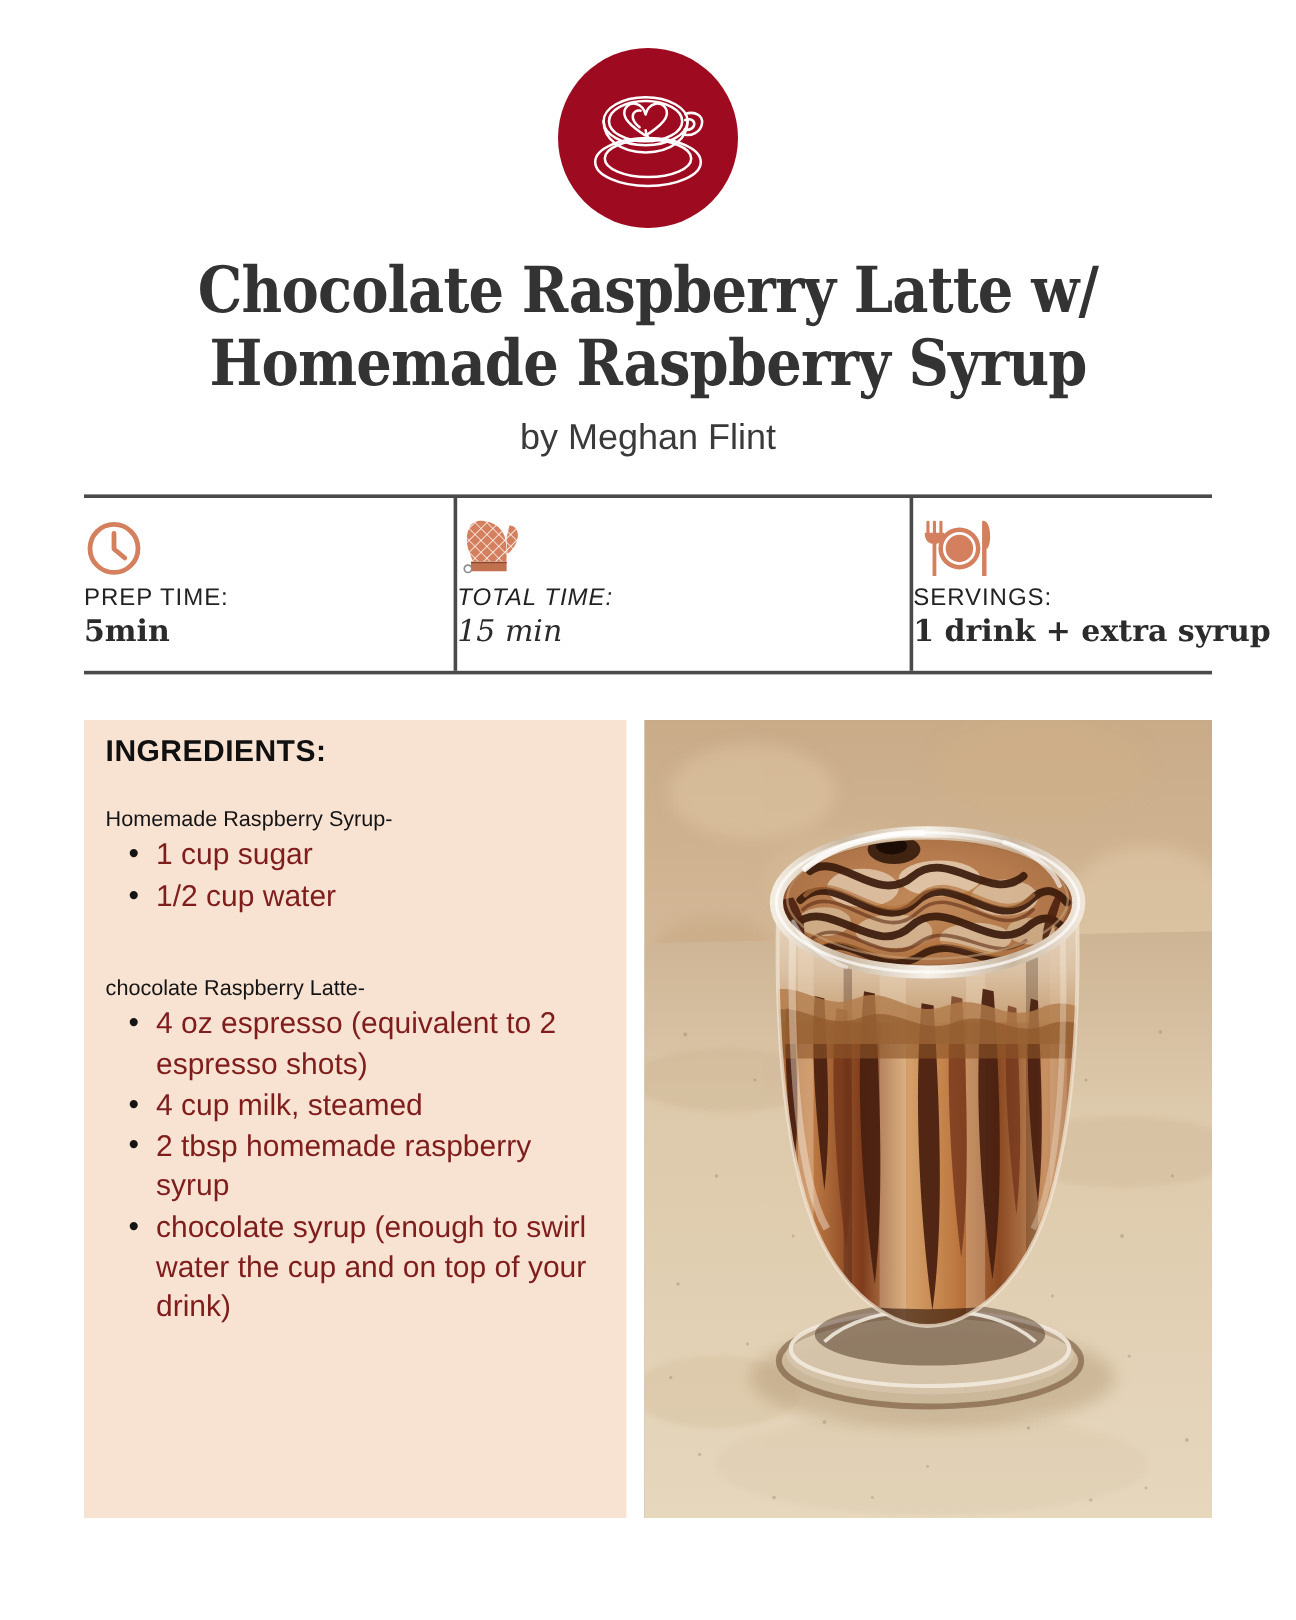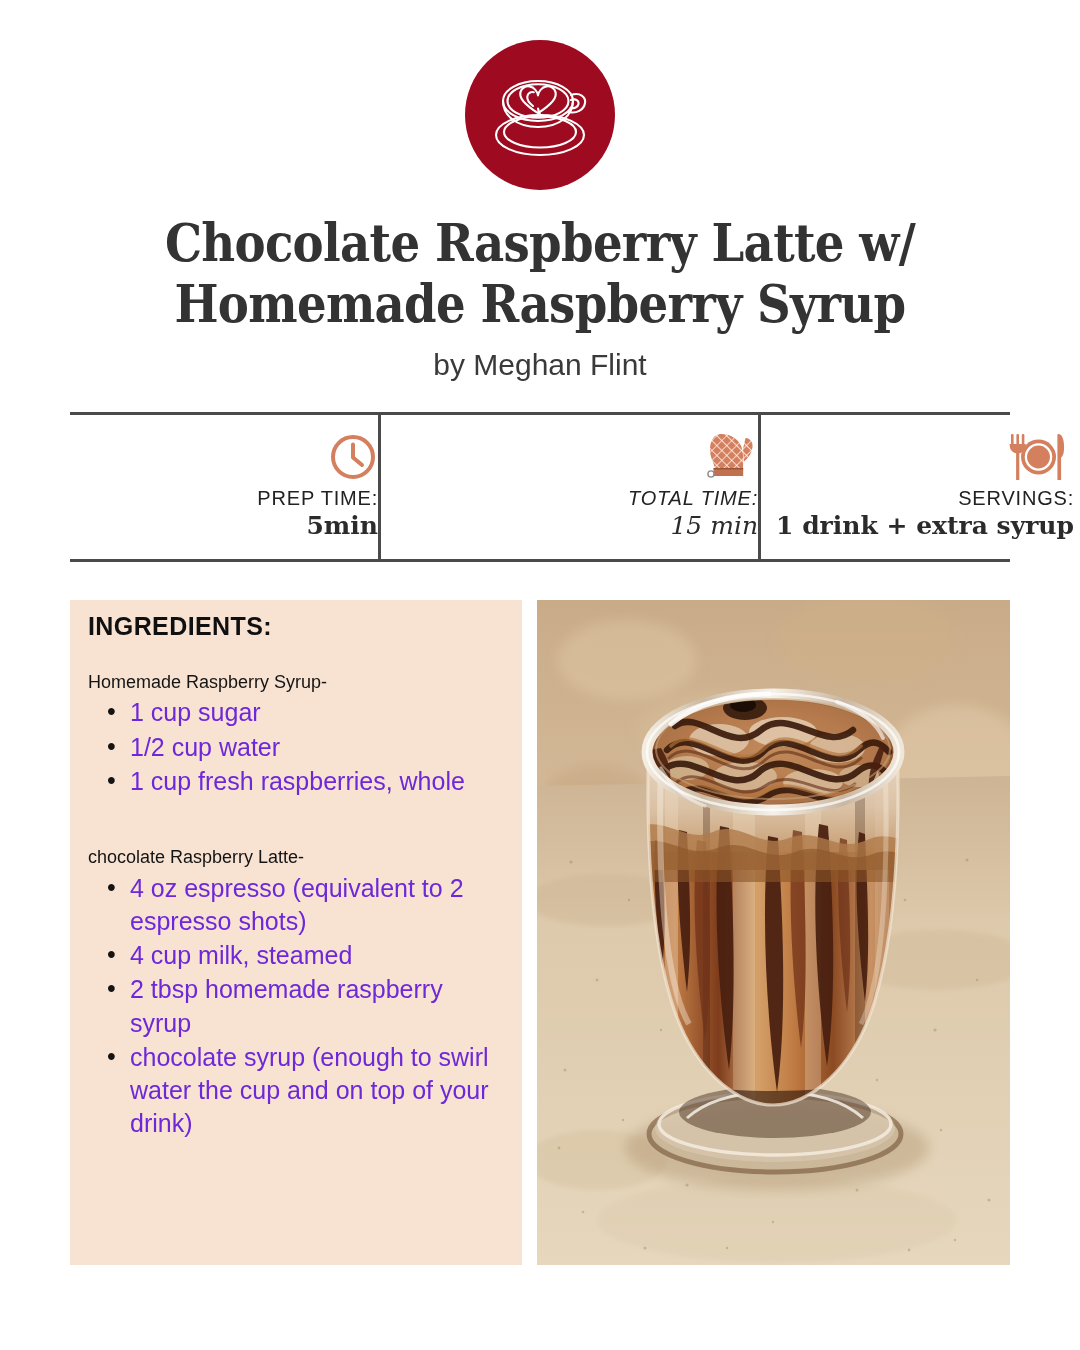--- a/index.html
+++ b/index.html
@@ -67,21 +67,21 @@
     height: 150px;
     border-top: 3px solid #4a4a4a;
     border-bottom: 3px solid #4a4a4a;
     box-sizing: border-box;
     display: flex;
   }
   .meta-cell {
     flex: 0 0 auto;
     display: flex;
     flex-direction: column;
-    align-items: flex-end;
+    align-items: flex-start;
     justify-content: flex-start;
     padding-top: 16px;
     box-sizing: border-box;
     position: relative;
   }
   .meta-cell.c1 { width: 311px; border-right: 3px solid #4a4a4a; }
   .meta-cell.c2 { width: 380px; border-right: 3px solid #4a4a4a; font-style: italic; }
   .meta-cell.c3 { width: 313px; }
 
   .meta-icon {
@@ -145,21 +145,21 @@
     list-style: none;
     margin: 0;
     padding: 0;
   }
   .ing-list li {
     position: relative;
     font-family: "Liberation Sans", sans-serif;
     font-weight: 400;
     font-size: 25px;
     line-height: 1.33;
-    color: #6d28d9;
+    color: #7f1d1d;
     padding-left: 42px;
     margin-bottom: 1px;
   }
   .ing-list li::before {
     content: "\2022";
     position: absolute;
     left: 19px;
     top: -1px;
     font-size: 25px;
     line-height: 1.33;
@@ -275,21 +275,20 @@
 </div>
 
 <div class="ingredients-panel">
   <div class="ing-heading">INGREDIENTS:</div>
 
   <div class="ing-group">
     <div class="ing-group-title">Homemade Raspberry Syrup-</div>
     <ul class="ing-list">
       <li>1 cup sugar</li>
       <li>1/2 cup water</li>
-      <li>1 cup fresh raspberries, whole</li>
     </ul>
   </div>
 
   <div class="ing-group">
     <div class="ing-group-title">chocolate Raspberry Latte-</div>
     <ul class="ing-list">
       <li>4 oz espresso (equivalent to 2 espresso shots)</li>
       <li>4 cup milk, steamed</li>
       <li>2 tbsp homemade raspberry syrup</li>
       <li>chocolate syrup (enough to swirl water the cup and on top of your drink)</li>

